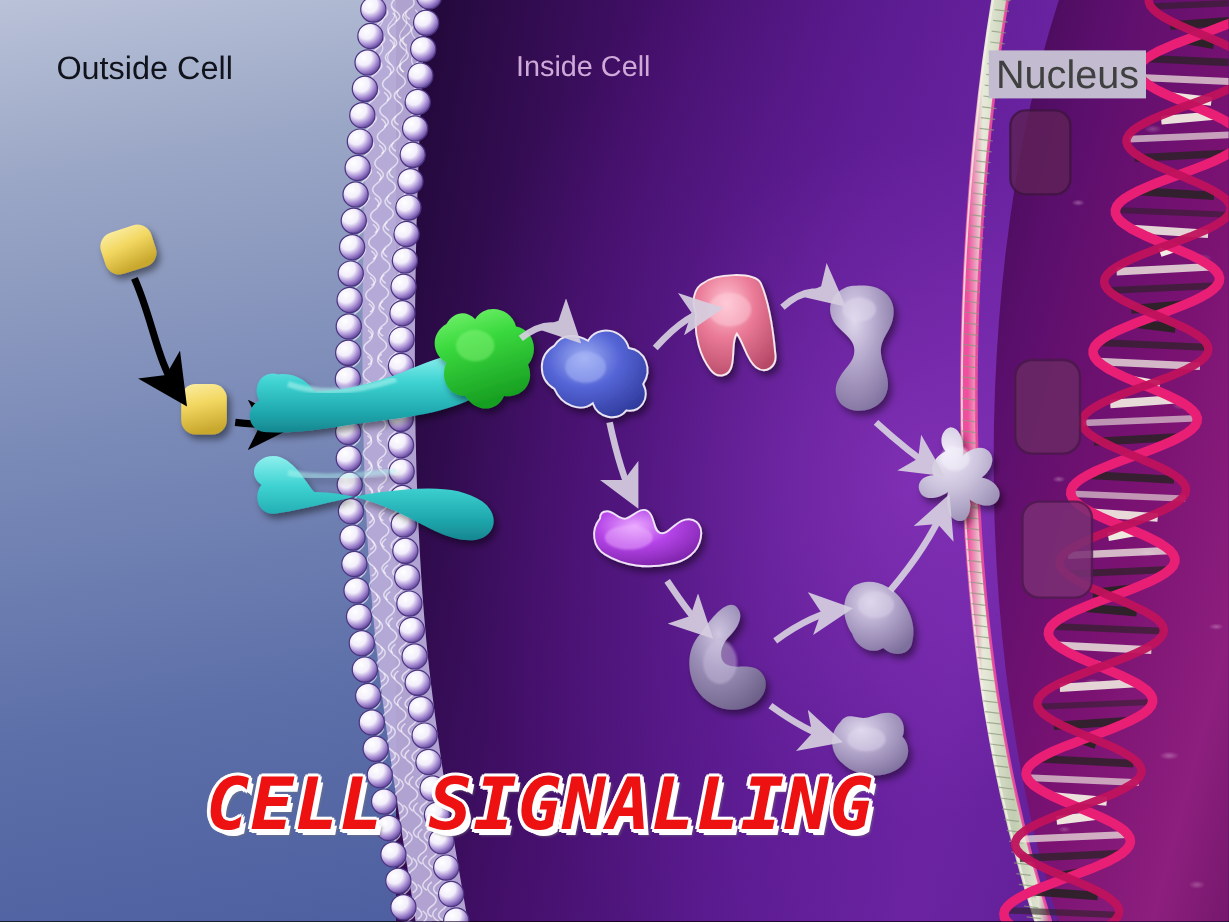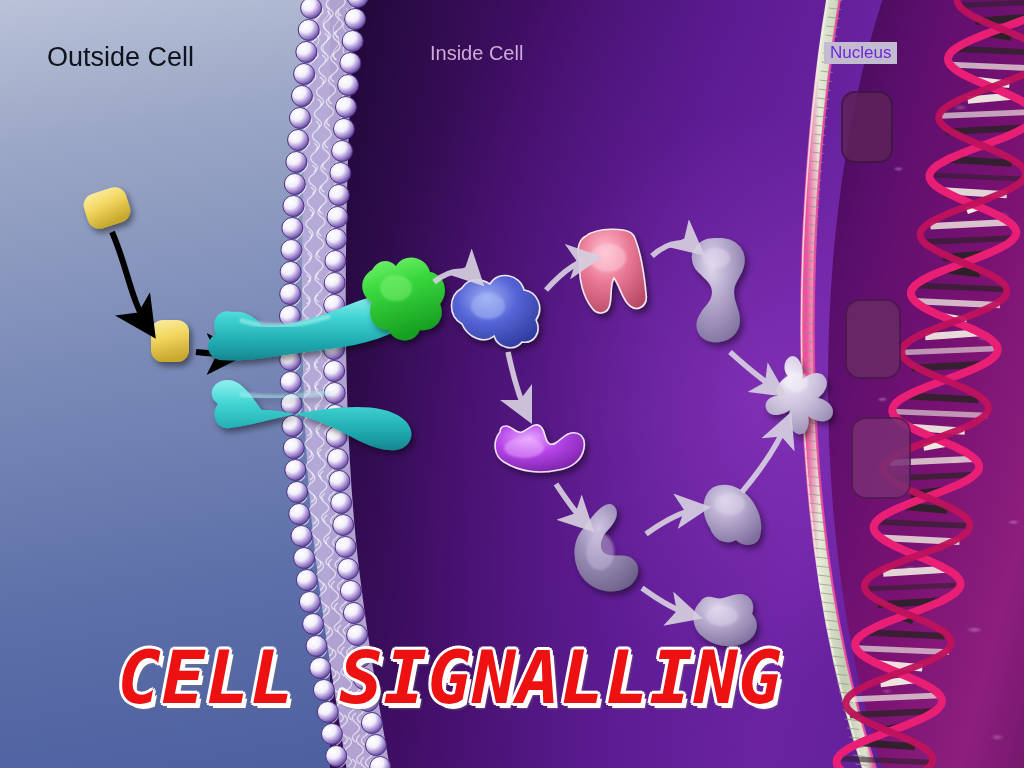--- a/index.html
+++ b/index.html
@@ -44,29 +44,29 @@
       radial-gradient(ellipse 10px 4px at 40% 74%, rgba(205,160,200,.45), transparent 70%),
       radial-gradient(ellipse 12px 5px at 68% 82%, rgba(220,175,215,.5), transparent 70%),
       radial-gradient(ellipse 8px 4px at 30% 90%, rgba(200,150,195,.45), transparent 70%),
       radial-gradient(ellipse 10px 5px at 78% 96%, rgba(215,165,205,.45), transparent 70%);
     opacity:.85;
   }
 
   
   .lbl{position:absolute;white-space:nowrap;}
   #label-outside{left:47px;top:42px;font-size:27px;color:#10131c;}
-  #label-inside{left:430px;top:42px;font-size:20px;color:#cfa9d8;}
-  #label-nucleus{left:824px;top:42px;font-size:17px;color:#6d28d9;
+  #label-inside{left:430px;top:42px;font-size:24px;color:#cfa9d8;}
+  #label-nucleus{left:824px;top:42px;font-size:33px;color:#404040;
     background:#c3bcd0;padding:1px 6px;}
 
   
   #title{
     position:absolute;left:0;top:636px;width:900px;text-align:center;
     font-family:"DejaVu Sans Mono", monospace;
-    font-size:72px;font-weight:bold;font-style:italic;color:#ee1111;
+    font-size:60px;font-weight:bold;font-style:italic;color:#ee1111;
     letter-spacing:1px;
     text-shadow:
       -2px -2px 0 #fff, 2px -2px 0 #fff, -2px 2px 0 #fff, 2px 2px 0 #fff,
       -3px 0 0 #fff, 3px 0 0 #fff, 0 -3px 0 #fff, 0 3px 0 #fff,
       4px 5px 0 #ffffff, 5px 6px 2px rgba(120,120,120,.5);
   }
 
   svg.layer{position:absolute;left:0;top:0;width:1024px;height:768px;}
 </style>
 </head>

